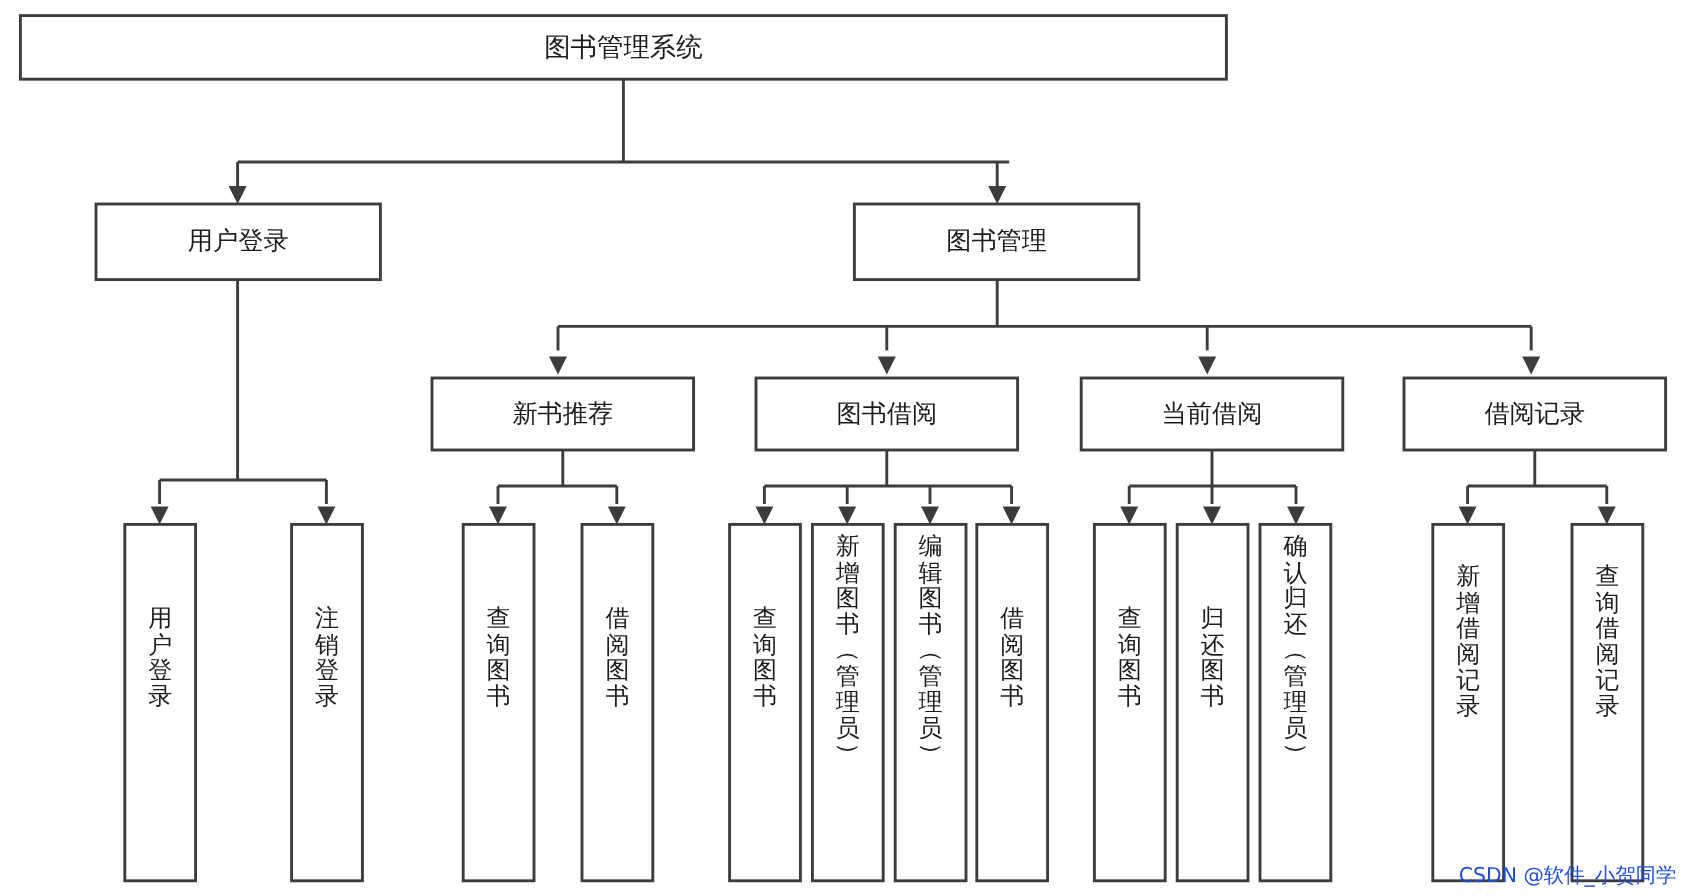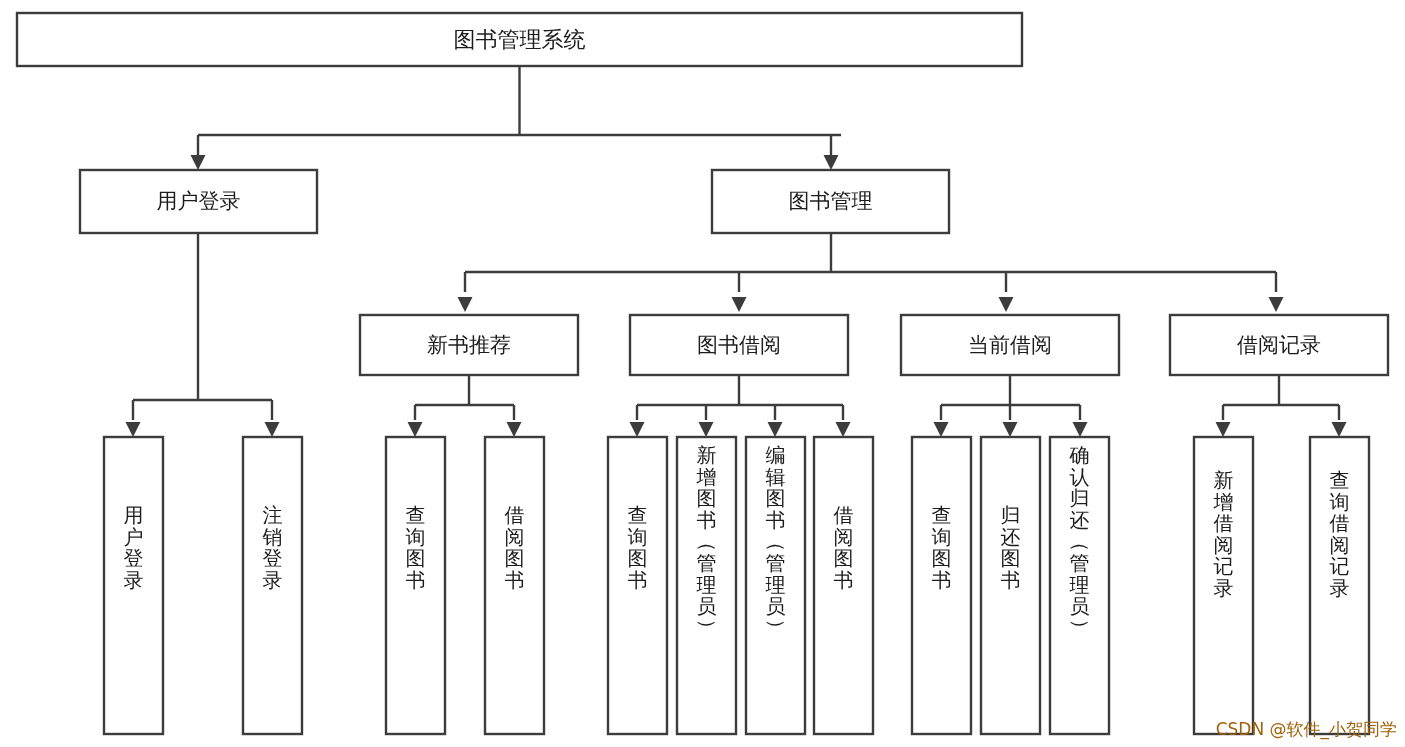--- a/index.html
+++ b/index.html
@@ -75,21 +75,21 @@
     display: block;
     text-align: center;
     transform: rotate(90deg);
   }
   .watermark {
     position: absolute;
     right: 8px;
     bottom: 6px;
     font-family: "DejaVu Sans", "Liberation Sans", sans-serif;
     font-size: 17px;
-    color: #a16207;
+    color: #1d4ed8;
     white-space: nowrap;
     user-select: none;
   }
 </style>
 </head>
 <body>
 
 <div id="diagram-root">
 
   <svg class="diagram-canvas" viewBox="0 0 1405 747" xmlns="http://www.w3.org/2000/svg">

